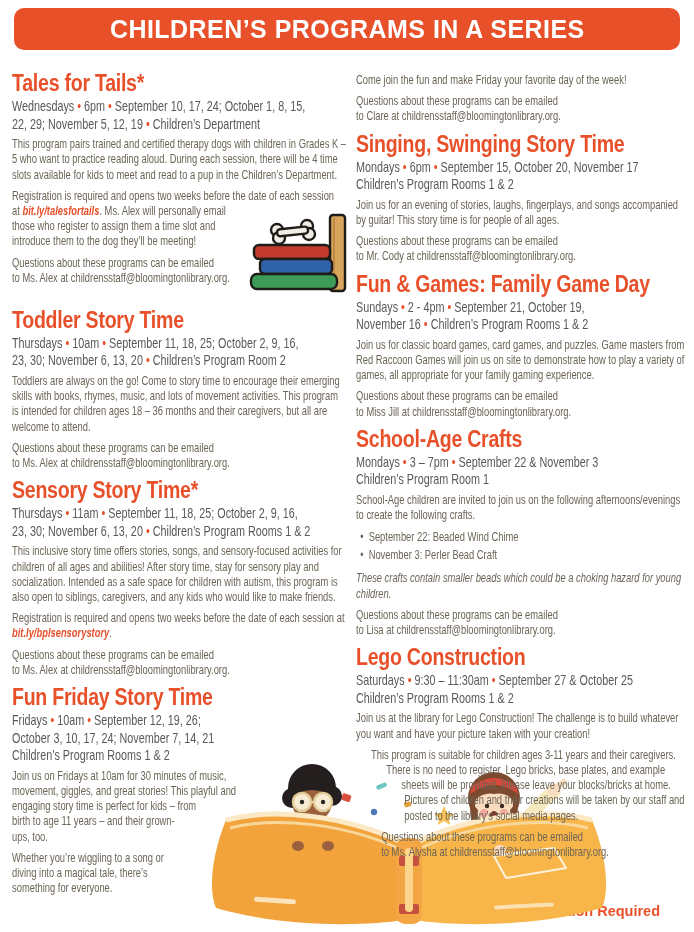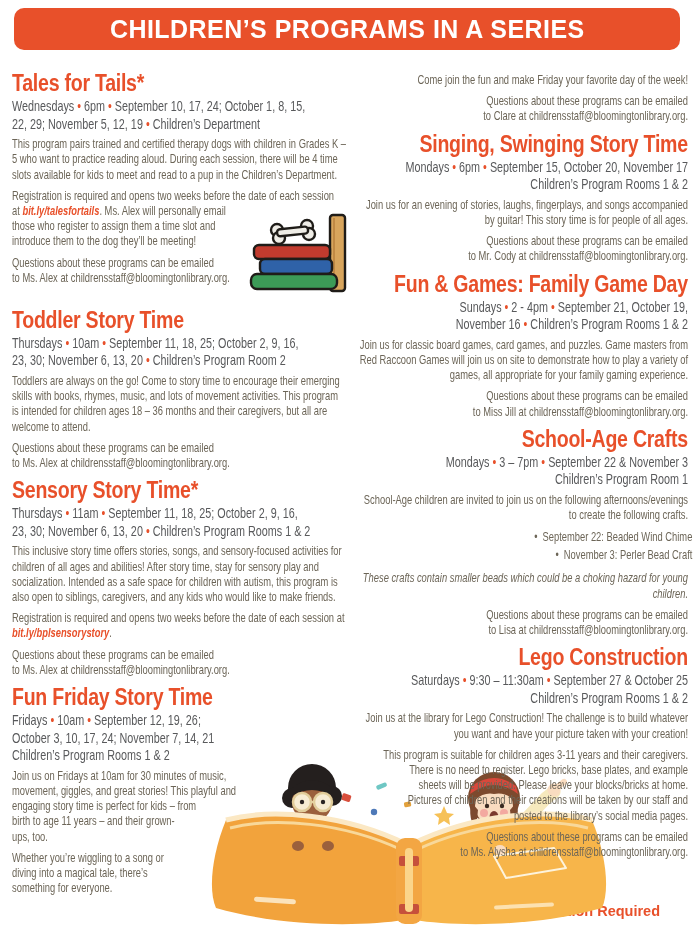--- a/index.html
+++ b/index.html
@@ -13,21 +13,21 @@
     background:#E8502A; border-radius:10px;
     display:flex; align-items:center; justify-content:center;
   }
   #banner .banner-title {
     color:#ffffff; font-weight:bold; font-size:26px; letter-spacing:.5px;
     transform:scaleX(.96); white-space:nowrap;
   }
   
   .col { position:absolute; top:68px; z-index:2; }
   #col-left  { left:12px;  width:334px; }
-  #col-right { left:356px; width:332px;text-align:right; }
+  #col-right { left:356px; width:332px; }
 
   
   .sq  { transform:scaleX(.72); transform-origin:0 0; width:138.9%; }
   .sqh { transform:scaleX(.85); transform-origin:0 0; width:117.6%; }
 
   h2.program-title {
     clear:both; margin:8px 0 2px; color:#E8502A; font-size:23px;
     font-weight:bold; letter-spacing:-.3px; line-height:24px; white-space:nowrap;
   }
   h2.first { margin-top:3px; }

